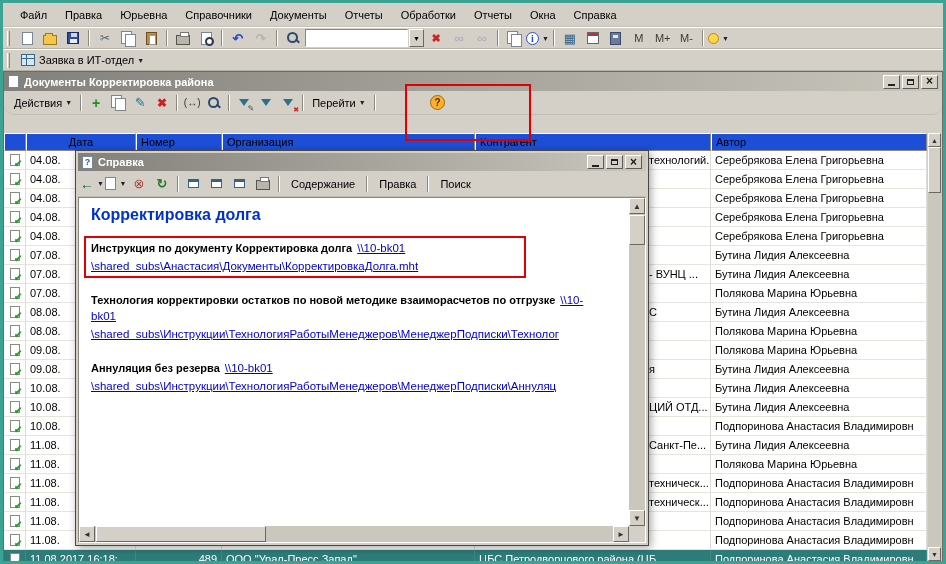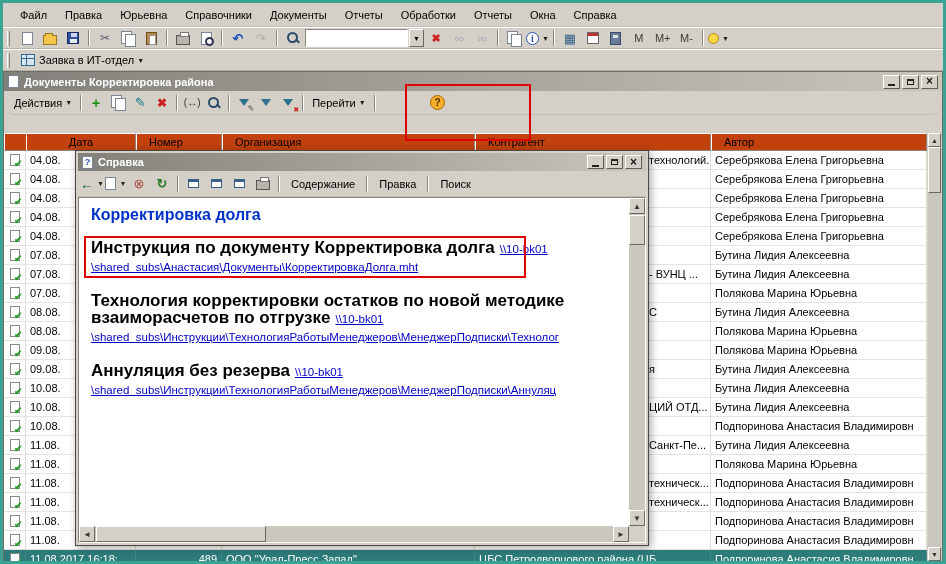--- a/index.html
+++ b/index.html
@@ -80,21 +80,21 @@
   .funnel-wrap { position: relative; width: 16px; height: 14px; display: flex; align-items: center; justify-content: center; }
   .i-funnel { width: 0; height: 0; border-left: 5px solid transparent; border-right: 5px solid transparent; border-top: 7px solid #2e6e8e; }
   .f-pencil::after { content: "✎"; position: absolute; right: -2px; bottom: -3px; font-size: 8px; color: #555; }
   .f-x::after { content: "✖"; position: absolute; right: -3px; bottom: -4px; font-size: 7px; color: #c22; }
   .i-help { width: 15px; height: 15px; border-radius: 50%; background: #ffaf2e; border: 1px solid #a06a00; color: #4a3000; font-weight: bold; font-size: 10px; display: flex; align-items: center; justify-content: center; }
   .help-btn { margin-left: 48px; }
 
   
   .grid6 { display: grid; grid-template-columns: 22px 110px 86px 253px 236px 216px; }
   .thead { position: absolute; left: 0; top: 61px; height: 18px; }
-  .th { border: 1px solid; border-color: #fff #8a887e #8a887e #fff; background: #c2410c; display: flex; align-items: center; padding: 0 12px; overflow: hidden; white-space: nowrap; }
+  .th { border: 1px solid; border-color: #fff #8a887e #8a887e #fff; background: #1d4ed8; display: flex; align-items: center; padding: 0 4px; overflow: hidden; white-space: nowrap; }
   .th.h-date { justify-content: center; }
   .tbody { position: absolute; left: 0; top: 79px; right: 15px; bottom: 0; background: #fff; overflow: hidden; }
   .trow { height: 19px; background: #fff; }
   .cell { border-right: 1px solid #dedcd4; border-bottom: 1px solid #e6e4dc; display: flex; align-items: center; padding: 0 4px; overflow: hidden; white-space: nowrap; }
   .c-icon { justify-content: center; padding: 0; }
   .c-num { justify-content: flex-end; }
   .c-contr { padding-left: 174px; padding-right: 0; }
   .sel { background: #2e7c7a; color: #fff; }
   .sel .cell { border-color: #3a8a88; }
   .sel .c-contr { padding-left: 4px; }
@@ -116,21 +116,21 @@
   .g-refresh { color: #2a7a2a; font-weight: bold; font-size: 13px; }
   .i-mini-win { width: 11px; height: 9px; border: 1px solid #35618a; background: #fff; position: relative; }
   .i-mini-win::before { content: ""; position: absolute; left: 0; top: 0; right: 0; height: 2px; background: #35618a; }
   .txt-btn { padding: 0 7px; height: 20px; display: flex; align-items: center; white-space: nowrap; }
   .hq { font-size: 9px; color: #2a52be; font-weight: bold; }
 
   .hcontent { position: absolute; left: 2px; right: 2px; top: 46px; bottom: 2px; border: 1px solid; border-color: #8a887e #fff #fff #8a887e; background: #fff; overflow: hidden; }
   .hbody { position: absolute; left: 0; top: 0; right: 17px; bottom: 17px; overflow: hidden; padding: 8px 4px 0 12px; border-radius: 22px; }
   .hheading { color: #0032c8; font-size: 16px; font-weight: bold; margin-bottom: 16px; }
   .hentry { margin-bottom: 18px; max-width: 505px; line-height: 16px; }
-  .etitle { font-weight: bold; font-size: 17px; }
+  .etitle { font-weight: bold; font-size: 11px; }
   .elink { color: #0000c8; text-decoration: underline; font-size: 11.5px; margin-left: 5px; cursor: pointer; }
   .epath { display: block; white-space: nowrap; margin-left: 0; margin-top: 2px; }
   .hvscroll { position: absolute; right: 0; top: 0; width: 16px; bottom: 16px; background: #cac7be; }
   .hsb-btn { width: 16px; height: 16px; background: #d4d0c8; border: 1px solid; border-color: #fff #6a6860 #6a6860 #fff; font-size: 8px; display: flex; align-items: center; justify-content: center; color: #333; }
   .hvthumb { position: absolute; top: 17px; left: 0; width: 16px; height: 30px; background: #d4d0c8; border: 1px solid; border-color: #fff #6a6860 #6a6860 #fff; }
   .hhscroll { position: absolute; left: 0; bottom: 0; height: 16px; right: 16px; background: #cac7be; }
   .hhthumb { position: absolute; left: 17px; top: 0; height: 16px; width: 170px; background: #d4d0c8; border: 1px solid; border-color: #fff #6a6860 #6a6860 #fff; }
   .hsb-right { position: absolute; right: 0; top: 0; }
   .hsb-down { position: absolute; bottom: 0; left: 0; }
   .hcorner { position: absolute; right: 0; bottom: 0; width: 16px; height: 16px; background: #d4d0c8; }

